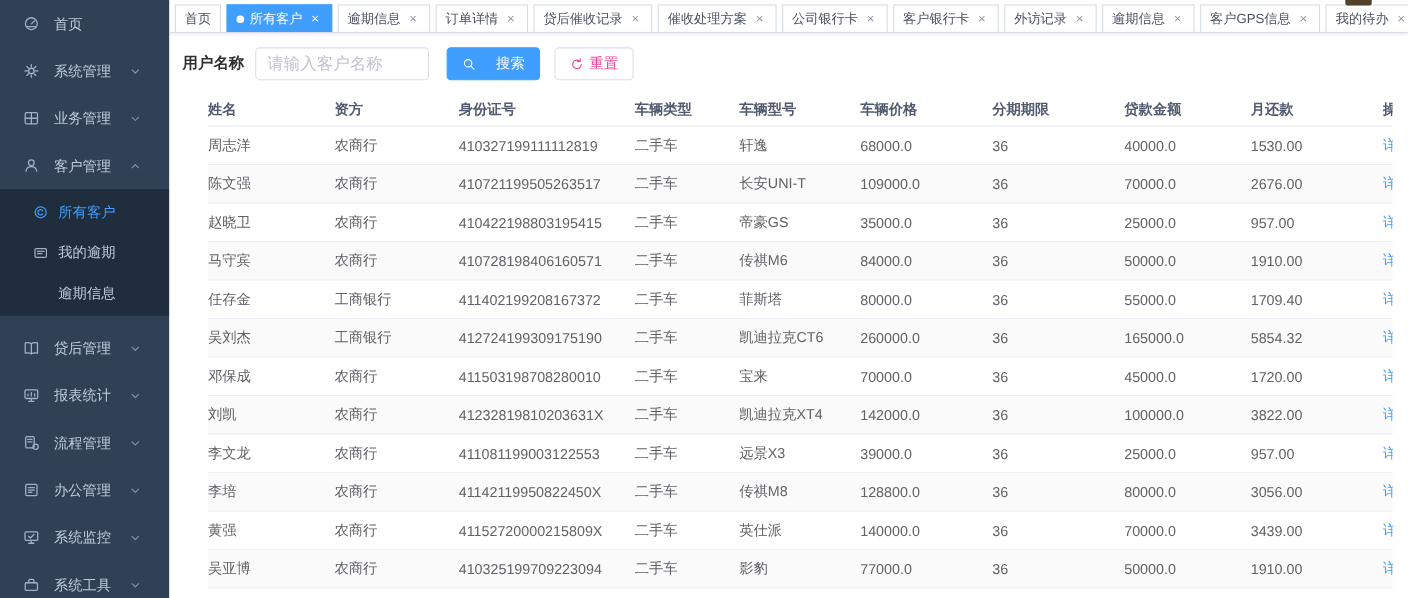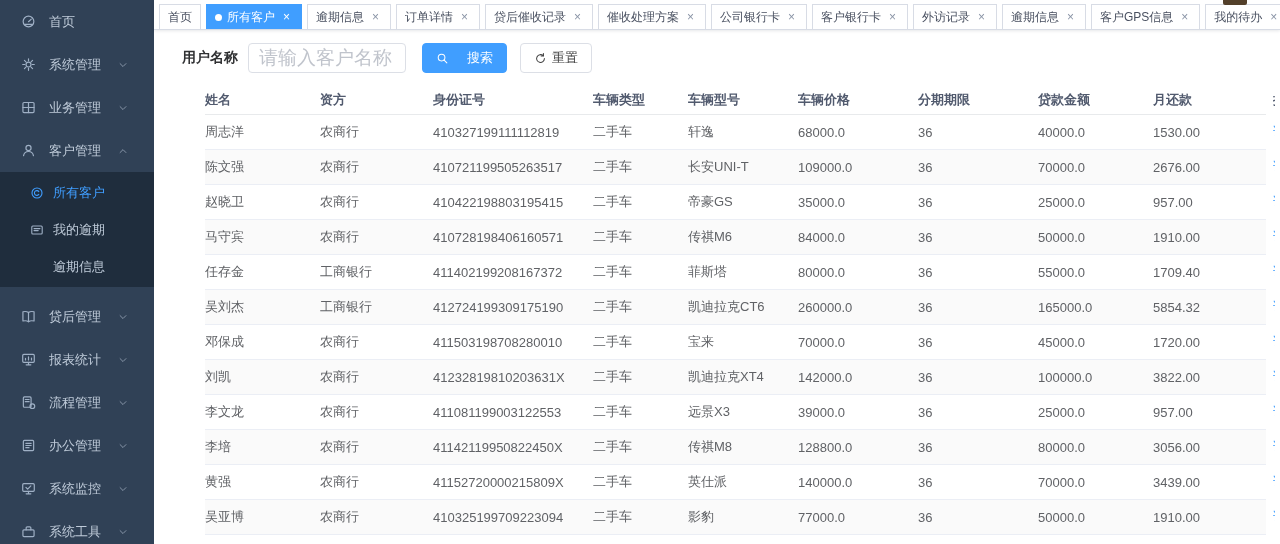--- a/index.html
+++ b/index.html
@@ -25,29 +25,29 @@
   
   .tabbar { height:30px; min-height:30px; background:#fff; border-bottom:1px solid #d8dce5; box-shadow:0 1px 3px rgba(0,21,41,.10); display:flex; align-items:flex-start; padding:4px 0 0 5px; gap:5px; overflow:hidden; white-space:nowrap; position:relative; z-index:2; }
   .tab { height:26px; display:inline-flex; align-items:center; gap:5px; padding:0 8px; border:1px solid #d8dce5; background:#fff; color:#495060; font-size:12px; cursor:pointer; flex:none; }
   .tab .tab-close { font-size:12px; line-height:1; color:#8a94a6; width:13px; text-align:center; border-radius:50%; }
   .tab.active { background:#409eff; border-color:#409eff; color:#fff; }
   .tab.active .tab-close { color:#fff; }
   .tab-dot { width:7px; height:7px; border-radius:50%; background:#fff; display:inline-block; }
   .avatar-crop { position:absolute; top:0; right:33px; width:24px; height:5px; background:#53402a; border-radius:0 0 2px 2px; }
 
   
-  .content { flex:1; background:#fff; padding:13px 14px 0 28px; overflow:hidden; }
+  .content { flex:1; background:#fff; padding:13px 14px 0 12px; overflow:hidden; }
   .search-row { display:flex; align-items:center; margin-bottom:13px; }
   .search-label { font-size:14px; font-weight:bold; color:#303133; margin-right:10px; }
-  .search-input { width:158px; height:30px; border:1px solid #dcdfe6; border-radius:4px; padding:0 10px; font-size:19px; color:#606266; outline:none; font-family:inherit; }
+  .search-input { width:158px; height:30px; border:1px solid #dcdfe6; border-radius:4px; padding:0 10px; font-size:15px; color:#606266; outline:none; font-family:inherit; }
   .search-input::placeholder { color:#c0c4cc; }
   .btn { height:30px; display:inline-flex; align-items:center; gap:5px; padding:0 13px; border-radius:4px; font-size:13px; cursor:pointer; border:1px solid transparent; font-family:inherit; }
   .btn .ic { width:13px; height:13px; }
   .btn-primary { background:#409eff; border-color:#409eff; color:#fff; margin-left:16px;gap:18px; }
-  .btn-plain { background:#fff; border-color:#dcdfe6; color:#404040; margin-left:13px; }
+  .btn-plain { background:#fff; border-color:#dcdfe6; color:#ec4899; margin-left:13px; }
 
   
   .table { width:100%; }
   .tr { display:grid; grid-template-columns:115px 113px 160px 95px 110px 120px 120px 115px 120px minmax(0,1fr); align-items:center; height:35px; border-bottom:1px solid #ebeef5;margin-left:23px; }
   .tr.head { height:29px; font-weight:bold; color:#515a6e; border-bottom:1px solid #e8eaec; }
   .tr.stripe { background:#fafafa; }
   .td { padding-right:6px; overflow:hidden; white-space:nowrap; text-overflow:ellipsis; }
   .td-action { text-align:right; padding-right:2px; }
   .link { color:#409eff; text-decoration:none; cursor:pointer;text-align:right; }
 

